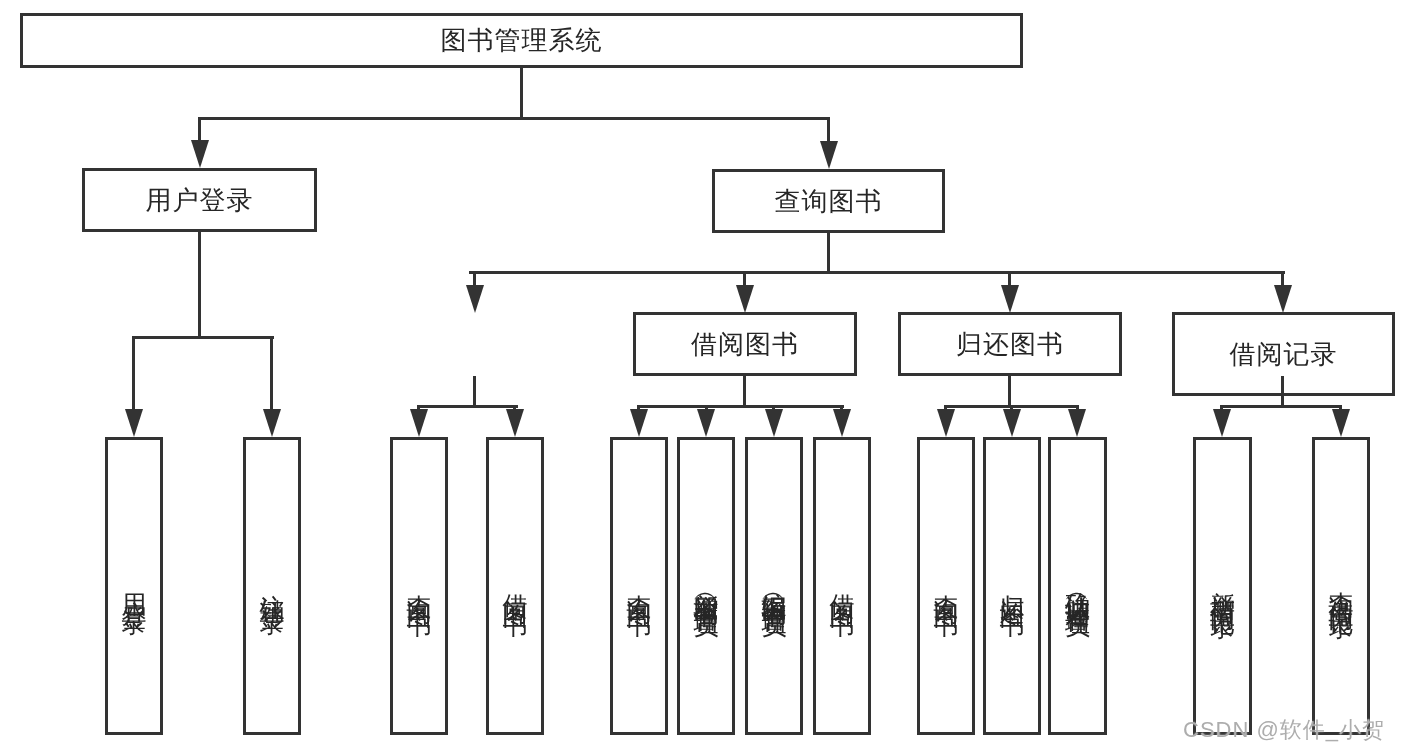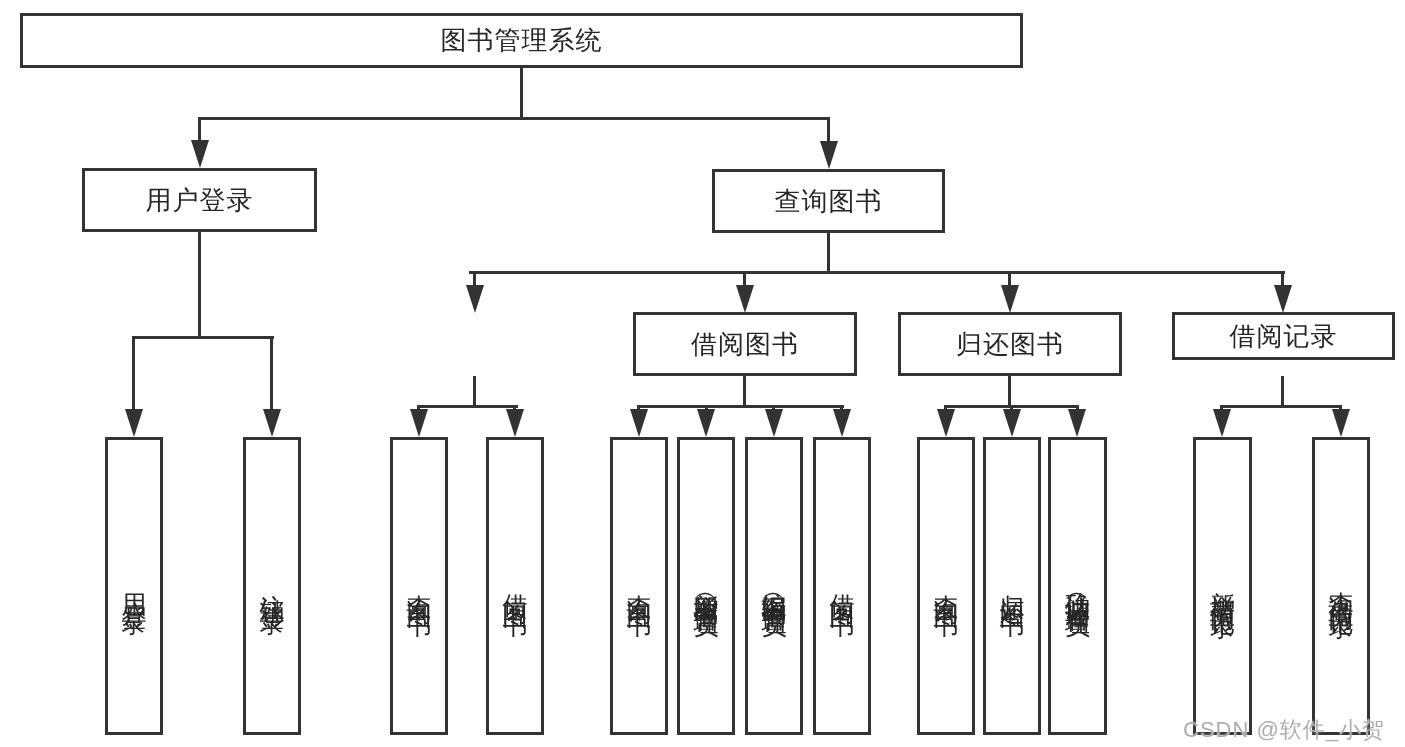--- a/index.html
+++ b/index.html
@@ -97,21 +97,21 @@
   <div class="arr" style="left:1001px;top:285px;"></div>
   <div class="vl" style="left:1281px;top:271px;width:3px;height:18px;"></div>
   <div class="arr" style="left:1274px;top:285px;"></div>
 
   <div class="box" style="left:633px;top:312px;width:224px;height:64px;">
     <span>借阅图书</span>
   </div>
   <div class="box" style="left:898px;top:312px;width:224px;height:64px;">
     <span>归还图书</span>
   </div>
-  <div class="box" style="left:1172px;top:312px;width:223px;height:48px;">
+  <div class="box" style="left:1172px;top:312px;width:223px;height:84px;">
     <span>借阅记录</span>
   </div>
 
   <div class="vl" style="left:473px;top:376px;width:3px;height:32px;"></div>
   <div class="hl" style="left:418px;top:405px;width:100px;height:3px;"></div>
   <div class="vl" style="left:417px;top:405px;width:3px;height:9px;"></div>
   <div class="arr" style="left:410px;top:409px;"></div>
   <div class="vl" style="left:513px;top:405px;width:3px;height:9px;"></div>
   <div class="arr" style="left:506px;top:409px;"></div>
 

